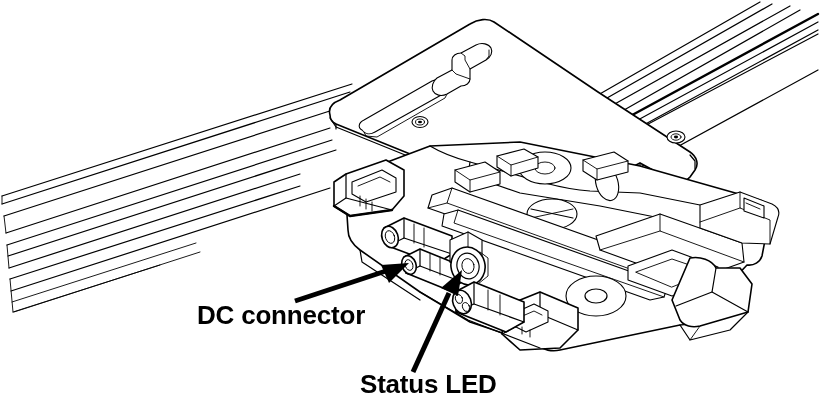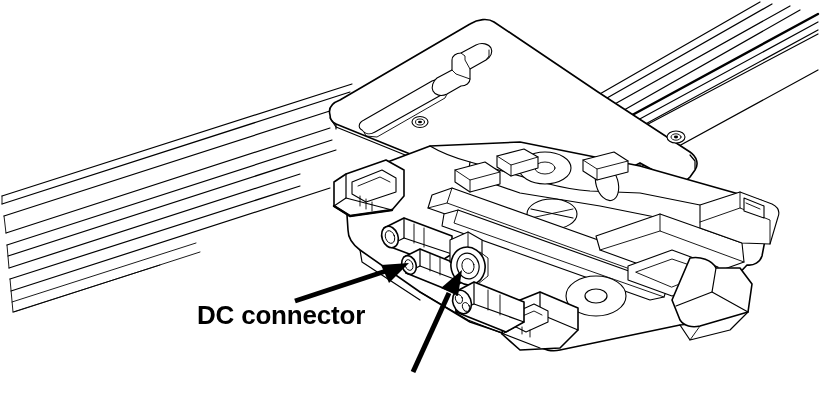--- a/index.html
+++ b/index.html
@@ -401,14 +401,15 @@
 
     <g>
       <path class="leader" d="M 413 372 L 449 293"></path>
       <path class="fill-k" d="M 462 270 L 441 288 L 458 296 Z"></path>
     </g>
 
   </svg>
 
   <div class="callout-label" id="label-dc-connector">DC connector</div>
 
+  <div class="callout-label" id="label-status-led">Status LED</div>
 
 </div>
 
 </body></html>

